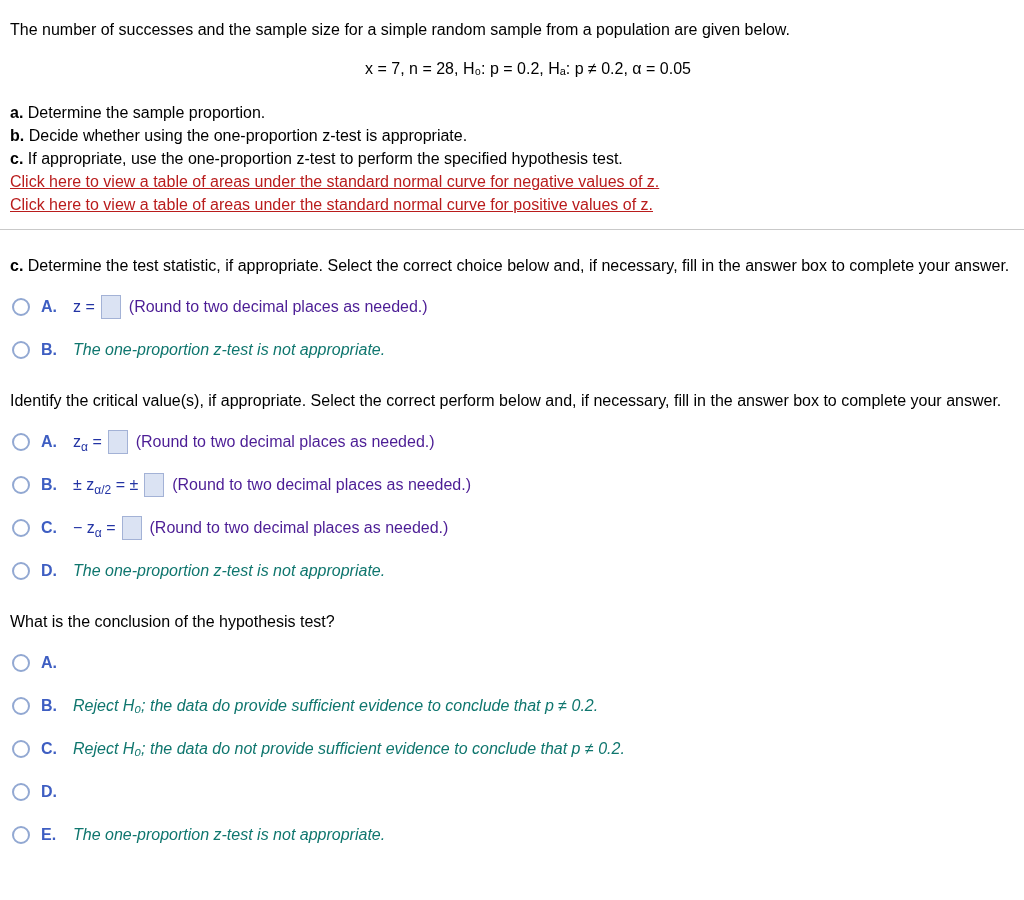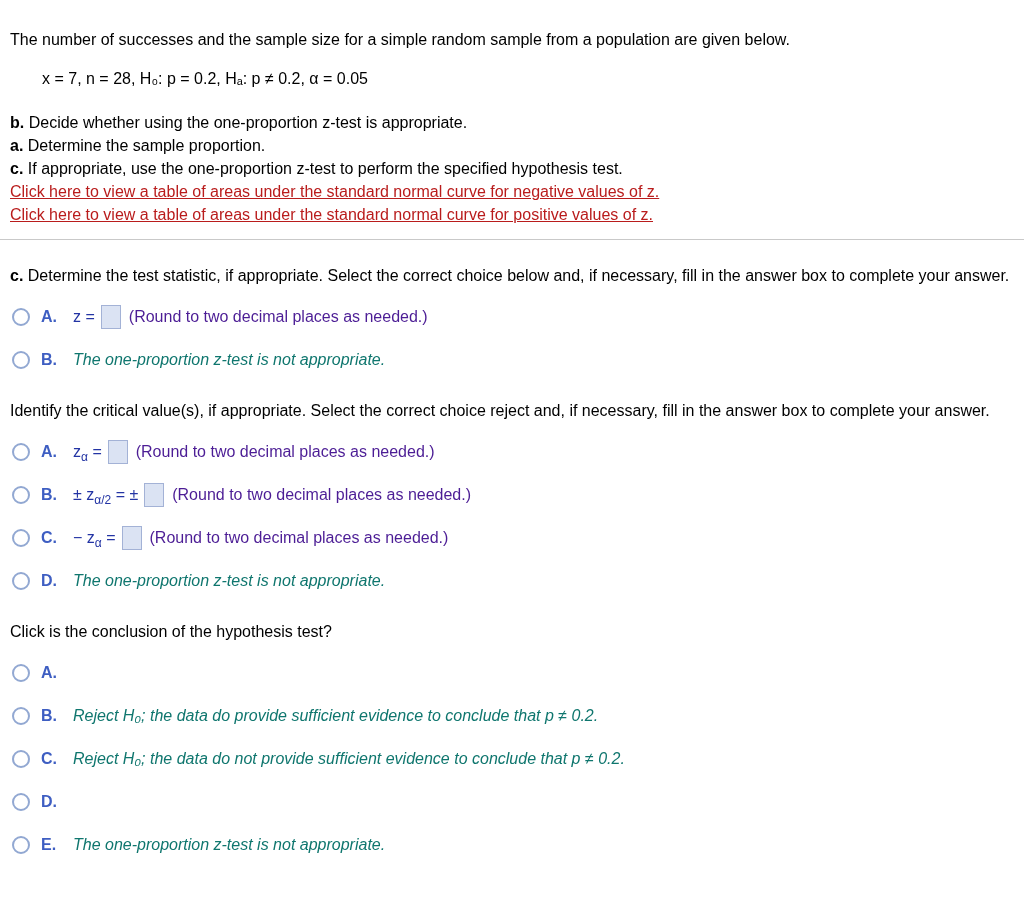--- a/index.html
+++ b/index.html
@@ -5,22 +5,22 @@
   html, body { margin: 0; padding: 0; background: #ffffff; }
   body {
     width: 1024px;
     font-family: "Liberation Sans", sans-serif;
     font-size: 16px;
     color: #000000;
     -webkit-font-smoothing: antialiased;
   }
   .pad { padding: 0 10px; }
   p { margin: 0; line-height: 23px; }
-  .intro { padding-top: 28px; }
-  .given { margin: 16px 0 0 32px; }
+  .intro { padding-top: 18px; }
+  .given { margin: 16px 0 0 32px; text-align: center; }
   .parts { margin-top: 21px; }
   .plabel { font-weight: bold; }
   .link-line a {
     color: #b91c1c;
     text-decoration: underline;
   }
   hr.divider {
     border: none;
     border-top: 1px solid #c9c9c9;
     margin: 13px 0 0 0;
@@ -69,22 +69,22 @@
   }
 </style>
 </head>
 <body>
 
 <div class="pad">
   <p class="intro">The number of successes and the sample size for a simple random sample from a population are given below.</p>
   <p class="given">x = 7, n = 28, H₀: p = 0.2, Hₐ: p ≠ 0.2, α = 0.05</p>
 
   <div class="parts">
+    <p><span class="plabel">a.</span> <span>Determine the sample proportion.</span></p>
     <p><span class="plabel">b.</span> <span>Decide whether using the one-proportion z-test is appropriate.</span></p>
-    <p><span class="plabel">a.</span> <span>Determine the sample proportion.</span></p>
     <p><span class="plabel">c.</span> <span>If appropriate, use the one-proportion z-test to perform the specified hypothesis test.</span></p>
     <p class="link-line"><a href="#">Click here to view a table of areas under the standard normal curve for negative values of z.</a></p>
     <p class="link-line"><a href="#">Click here to view a table of areas under the standard normal curve for positive values of z.</a></p>
   </div>
 </div>
 
 <hr class="divider">
 
 <div class="section">
   <p class="prompt"><span class="plabel">c.</span> <span>Determine the test statistic, if appropriate. Select the correct choice below and, if necessary, fill in the answer box to complete your answer.</span></p>
@@ -97,21 +97,21 @@
       <span class="answer-box"></span>
       <span class="round-note">(Round to two decimal places as needed.)</span>
     </div>
     <div class="option-row">
       <span class="radio"></span>
       <span class="letter">B.</span>
       <span class="opt-text">The one-proportion z-test is not appropriate.</span>
     </div>
   </div>
 
-  <p class="prompt-spaced">Identify the critical value(s), if appropriate. Select the correct choice reject and, if necessary, fill in the answer box to complete your answer.</p>
+  <p class="prompt-spaced">Identify the critical value(s), if appropriate. Select the correct perform below and, if necessary, fill in the answer box to complete your answer.</p>
 
   <div class="options">
     <div class="option-row">
       <span class="radio"></span>
       <span class="letter">A.</span>
       <span class="math"><span>z</span><sub>α</sub><span> =</span></span>
       <span class="answer-box"></span>
       <span class="round-note">(Round to two decimal places as needed.)</span>
     </div>
     <div class="option-row">
@@ -128,21 +128,21 @@
       <span class="answer-box"></span>
       <span class="round-note">(Round to two decimal places as needed.)</span>
     </div>
     <div class="option-row">
       <span class="radio"></span>
       <span class="letter">D.</span>
       <span class="opt-text">The one-proportion z-test is not appropriate.</span>
     </div>
   </div>
 
-  <p class="prompt-spaced">Click is the conclusion of the hypothesis test?</p>
+  <p class="prompt-spaced">What is the conclusion of the hypothesis test?</p>
 
   <div class="options">
     <div class="option-row">
       <span class="radio"></span>
       <span class="letter">A.</span>
     </div>
     <div class="option-row">
       <span class="radio"></span>
       <span class="letter">B.</span>
       <span class="opt-text">Reject H₀; the data do provide sufficient evidence to conclude that p ≠ 0.2.</span>

